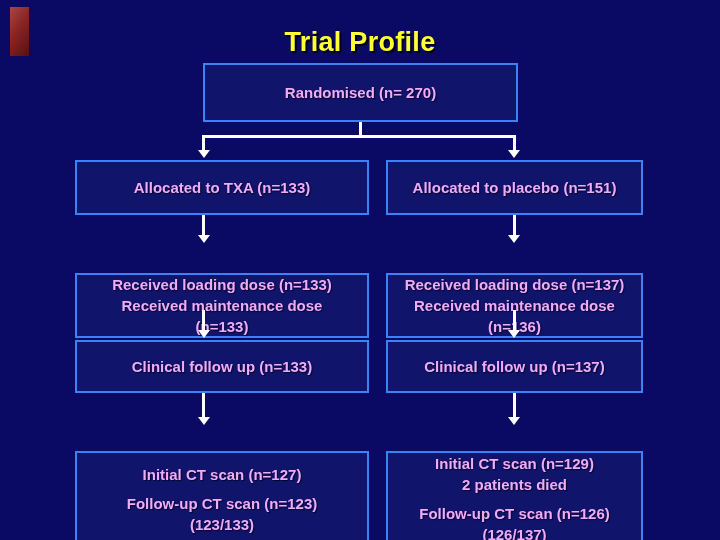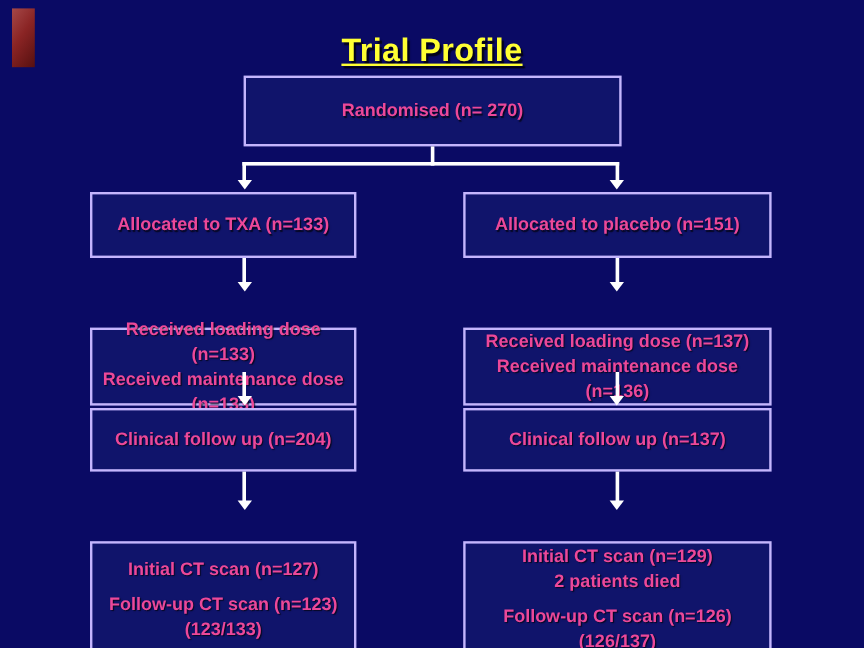--- a/index.html
+++ b/index.html
@@ -4,46 +4,46 @@
 <style>
   html,body{margin:0;padding:0;background:#000;}
   .slide{
     position:relative;width:720px;height:540px;overflow:hidden;
     background:#0a0a64;
     font-family:"Liberation Sans",sans-serif;
   }
   .title{
     position:absolute;top:27px;left:0;width:100%;text-align:center;
     color:#ffff33;font-size:27px;font-weight:bold;
-    text-decoration:underline;letter-spacing:.3px;
+    letter-spacing:.3px;
     text-shadow:2px 2px 1px rgba(0,0,0,.75);
   }
   .box{
     position:absolute;box-sizing:border-box;
-    background:#10146b;border:2px solid #c4b5fd;
-    color:#ec4899;font-weight:bold;font-size:15px;line-height:1.4;
+    background:#10146b;border:2px solid #3b82f6;
+    color:#f0abfc;font-weight:bold;font-size:15px;line-height:1.4;
     display:flex;flex-direction:column;align-items:center;justify-content:center;
     text-align:center;
     text-shadow:1px 1px 1px rgba(0,0,0,.7);
   }
   .box .ln{display:block;}
   .grp{margin:4px 0;}
   .line-v{position:absolute;width:3px;background:#ffffff;}
   .line-h{position:absolute;height:3px;background:#ffffff;}
   .arrowhead{
     position:absolute;width:0;height:0;
     border-left:6px solid transparent;border-right:6px solid transparent;
     border-top:8px solid #ffffff;
   }
   .ornament{
     position:absolute;left:10px;top:7px;width:19px;height:49px;
     background:linear-gradient(125deg,#a54848 0%,#8a2424 45%,#561010 100%);
   }
   
-  .col-left{left:75px;width:222px;justify-content:center;}
+  .col-left{left:75px;width:294px;justify-content:center;}
   .col-right{left:386px;width:257px;}
   .row1{top:160px;height:55px;}
   .row2{top:245px;height:65px;margin-top:28px;}
   .row3{top:340px;height:53px;}
   .row4{top:451px;height:96px;}
 </style>
 </head>
 <body>
 
 <div class="slide">
@@ -73,21 +73,21 @@
   <div class="box col-left row2">
     <span class="ln">Received loading dose (n=133)</span>
     <span class="ln">Received maintenance dose</span>
     <span class="ln">(n=133)</span>
   </div>
 
   <div class="line-v" style="left:202px;top:310px;height:21px;"></div>
   <div class="arrowhead" style="left:198px;top:330px;"></div>
 
   <div class="box col-left row3">
-    <span class="ln">Clinical follow up (n=204)</span>
+    <span class="ln">Clinical follow up (n=133)</span>
   </div>
 
   <div class="line-v" style="left:202px;top:393px;height:25px;"></div>
   <div class="arrowhead" style="left:198px;top:417px;"></div>
 
   <div class="box col-left row4">
     <div class="grp">
       <span class="ln">Initial CT scan (n=127)</span>
     </div>
     <div class="grp">

